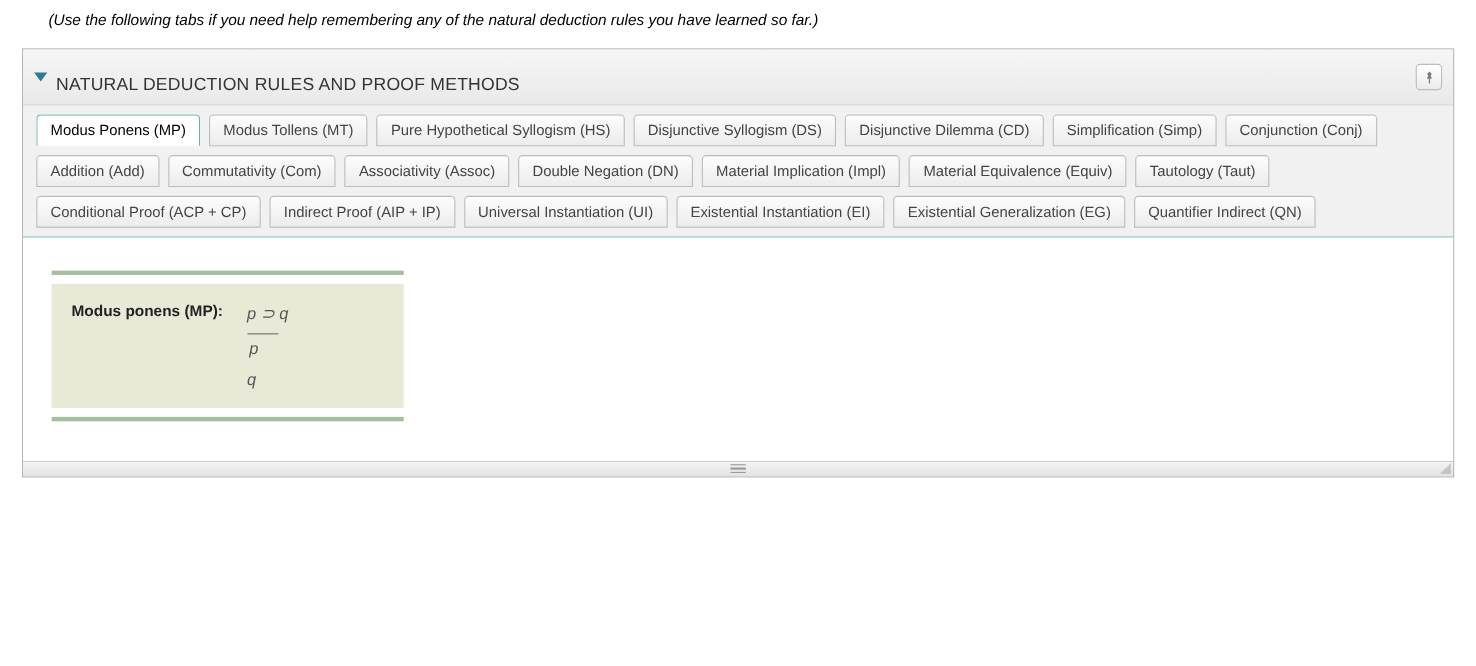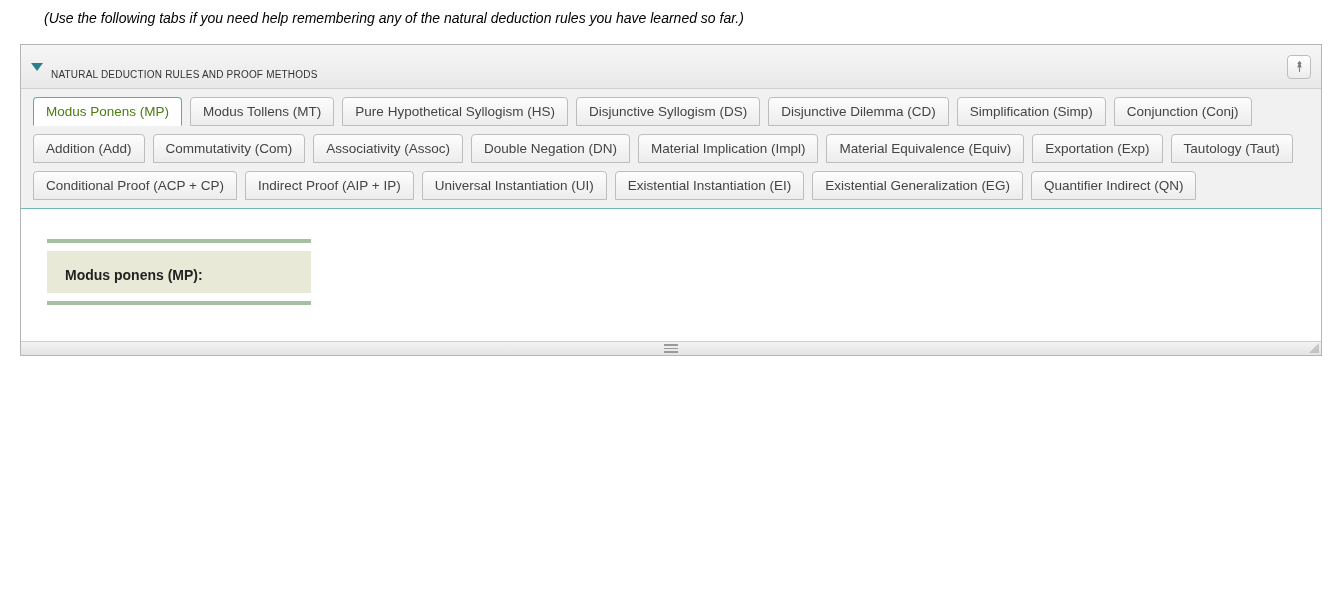--- a/index.html
+++ b/index.html
@@ -33,21 +33,21 @@
       align-items: center;
       gap: 8px;
     }
     .disclosure-triangle {
       width: 0; height: 0;
       border-left: 6px solid transparent;
       border-right: 6px solid transparent;
       border-top: 8px solid #2a7f8e;
     }
     .panel-title {
-      font-size: 10px;
+      font-size: 16px;
       color: #333;
       letter-spacing: 0.2px;
       margin-top: 16px;
     }
     .pin-btn {
       width: 24px; height: 24px;
       border: 1px solid #bdbdbd;
       border-radius: 4px;
       background: linear-gradient(#ffffff, #ececec);
       display: flex;
@@ -78,29 +78,29 @@
       color: #444;
       cursor: pointer;
       white-space: nowrap;
       user-select: none;
     }
     .tab.active {
       border: 1px solid #5da9a9;
       border-bottom: 1px solid #ffffff;
       background: #ffffff;
       position: relative;
-      color: #4d7c0f;
+      color: #000000;
     }
     .content-area {
       background: #ffffff;
       padding: 30px 26px 36px 26px;
       position: relative;
     }
     .rule-wrapper {
-      width: 264px;
+      width: 320px;
       border-top: 4px solid #a6bfa0;
       border-bottom: 4px solid #a6bfa0;
       padding: 8px 0;
     }
     .rule-box {
       background: #e9e9d7;
       padding: 14px 18px 10px 18px;
       display: flex;
       align-items: flex-start;
       gap: 22px;
@@ -187,35 +187,41 @@
         <div class="tab">Disjunctive Syllogism (DS)</div>
         <div class="tab">Disjunctive Dilemma (CD)</div>
         <div class="tab">Simplification (Simp)</div>
         <div class="tab">Conjunction (Conj)</div>
         <div class="tab">Addition (Add)</div>
         <div class="tab">Commutativity (Com)</div>
         <div class="tab">Associativity (Assoc)</div>
         <div class="tab">Double Negation (DN)</div>
         <div class="tab">Material Implication (Impl)</div>
         <div class="tab">Material Equivalence (Equiv)</div>
-        <div class="tab">Exportation (Exp)</div>
         <div class="tab">Tautology (Taut)</div>
         <div class="tab">Conditional Proof (ACP + CP)</div>
         <div class="tab">Indirect Proof (AIP + IP)</div>
         <div class="tab">Universal Instantiation (UI)</div>
         <div class="tab">Existential Instantiation (EI)</div>
         <div class="tab">Existential Generalization (EG)</div>
         <div class="tab">Quantifier Indirect (QN)</div>
       </div>
   </div>
 
   <div class="content-area">
     <div class="rule-wrapper">
       <div class="rule-box">
         <div class="rule-name">Modus ponens (MP):</div>
+        <div class="rule-body">
+          <div>p ⊃ q</div>
+          <div class="conclusion-wrap">
+            <span class="conclusion">p</span>
+          </div>
+          <div>q</div>
+        </div>
       </div>
     </div>
 
   </div>
 
   <div class="resize-bar">
     <div class="resize-grip">
       <span></span>
         <span></span>
         <span></span>

